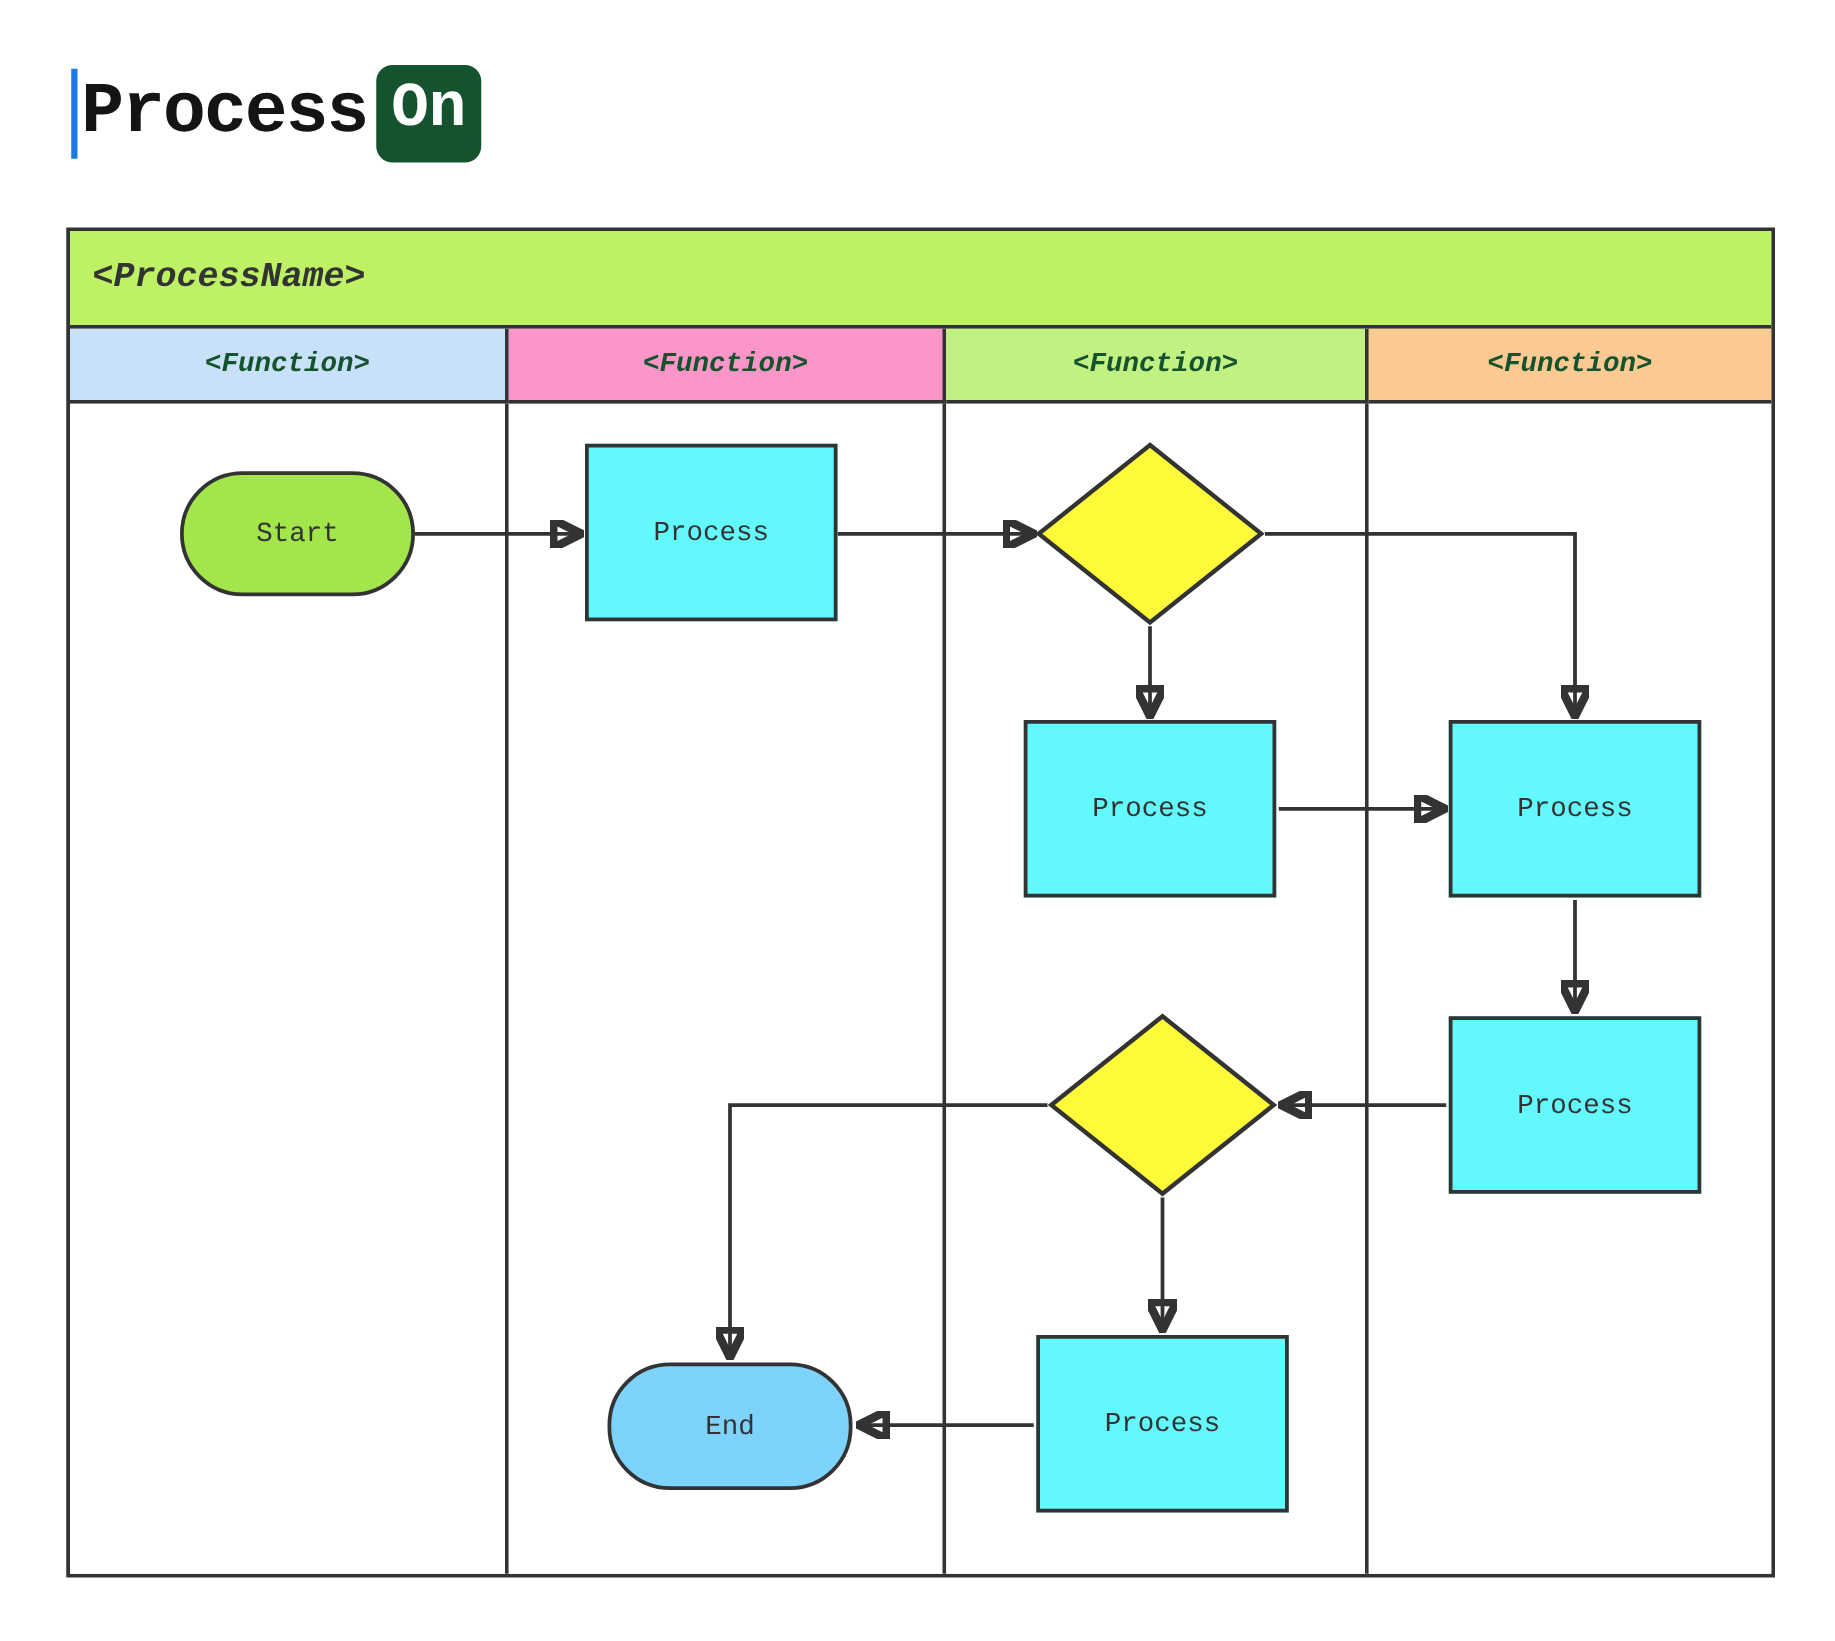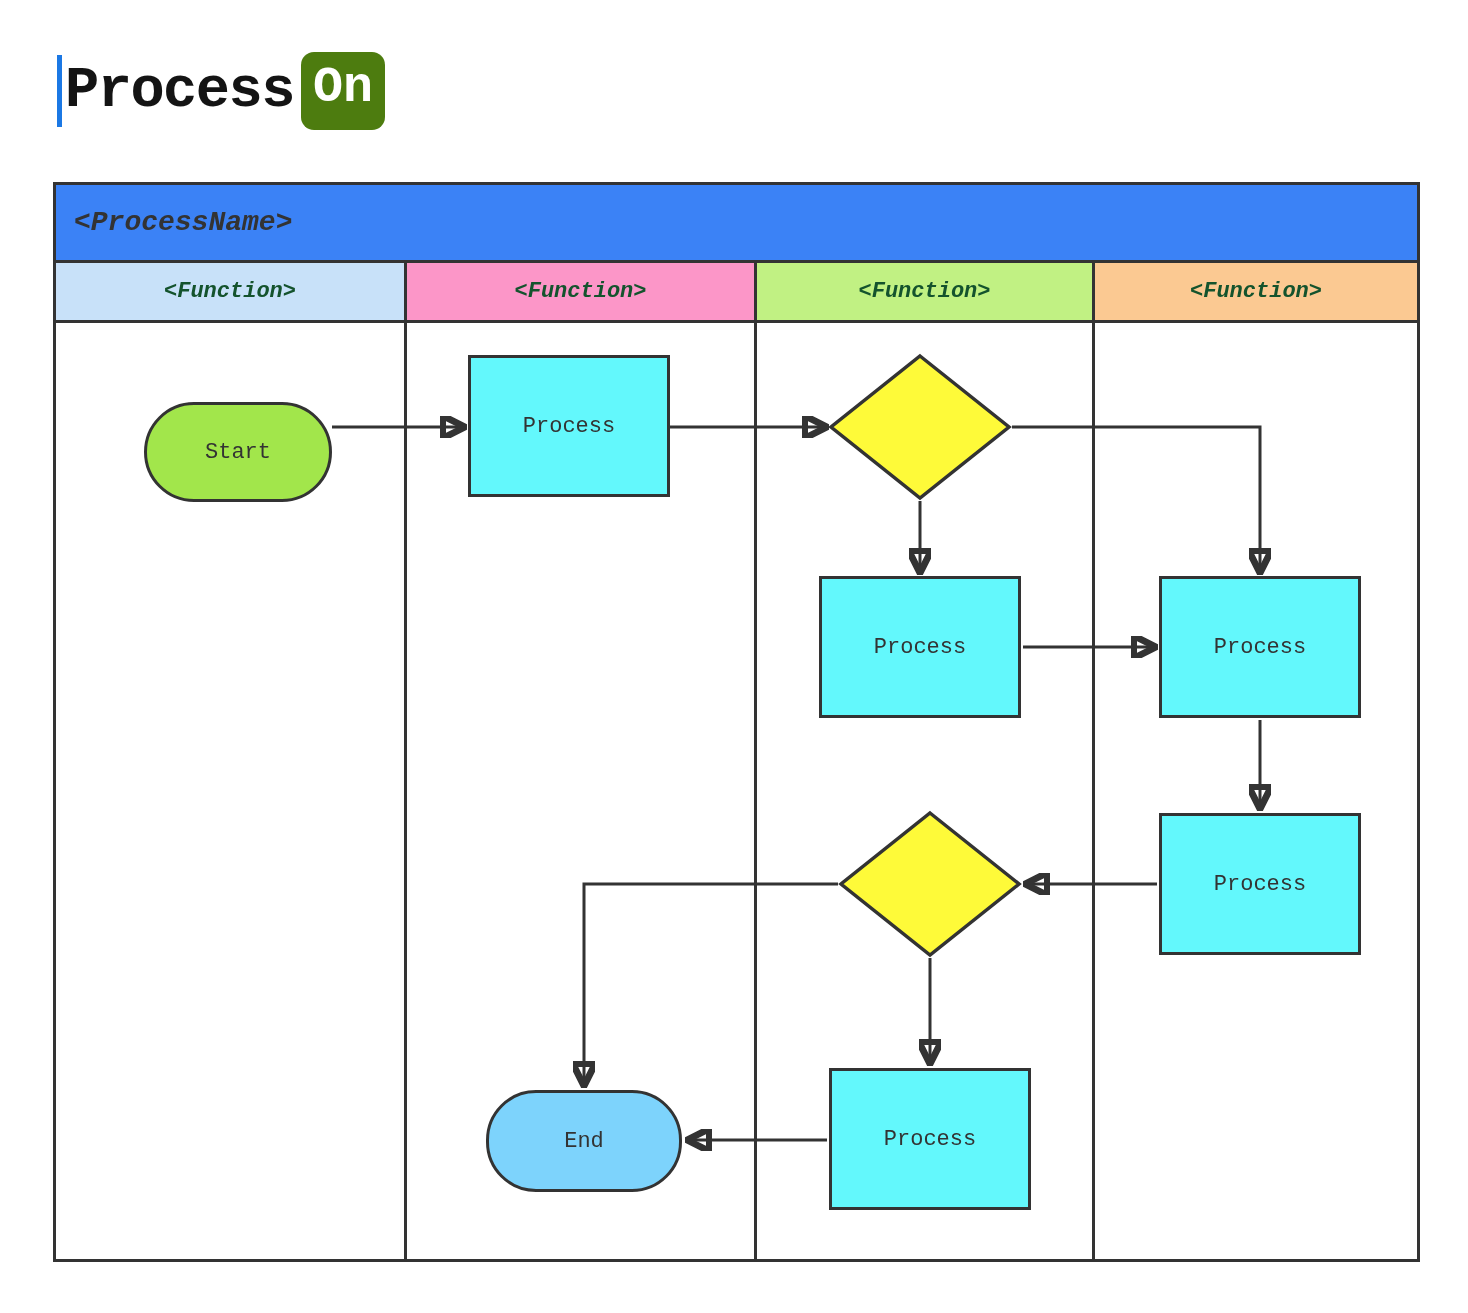--- a/index.html
+++ b/index.html
@@ -51,25 +51,25 @@
   .node-diamond{position:absolute;z-index:2;}
 </style>
 </head>
 <body>
 
 <div class="page">
 
   <div class="logo">
     <span class="logo-cursor"></span>
     <span class="logo-text">Process</span>
-    <span class="logo-badge" style="background: #4d7c0f;">On</span>
+    <span class="logo-badge" style="background: #14532d;">On</span>
   </div>
 
   <div class="pool">
-    <div class="pool-title" style="background: #3b82f6;">&lt;ProcessName&gt;</div>
+    <div class="pool-title" style="background: #bef264;">&lt;ProcessName&gt;</div>
 
     <div class="lane-header" style="background: rgb(200, 225, 249);">&lt;Function&gt;</div>
     <div class="lane-header" style="background: rgb(252, 150, 200);">&lt;Function&gt;</div>
     <div class="lane-header" style="background: rgb(193, 241, 131);">&lt;Function&gt;</div>
     <div class="lane-header last" style="background: rgb(251, 201, 146);">&lt;Function&gt;</div>
 
     <div class="lane-body"></div>
     <div class="lane-body"></div>
     <div class="lane-body"></div>
     <div class="lane-body last"></div>
@@ -86,21 +86,21 @@
     <path d="M 920 501 L 920 572" marker-end="url(#ah)"></path>
     <path d="M 1012 427 L 1260 427 L 1260 572" marker-end="url(#ah)"></path>
     <path d="M 1023 647 L 1155 647" marker-end="url(#ah)"></path>
     <path d="M 1260 720 L 1260 808" marker-end="url(#ah)"></path>
     <path d="M 1157 884 L 1026 884" marker-end="url(#ah)"></path>
     <path d="M 838 884 L 584 884 L 584 1085" marker-end="url(#ah)"></path>
     <path d="M 930 958 L 930 1063" marker-end="url(#ah)"></path>
     <path d="M 827 1140 L 688 1140" marker-end="url(#ah)"></path>
   </svg>
 
-  <div class="node terminator" style="left: 144px; top: 377px; width: 188px; height: 100px; background: rgb(162, 230, 75); margin-top: 25px;">Start</div>
+  <div class="node terminator" style="left: 144px; top: 377px; width: 188px; height: 100px; background: rgb(162, 230, 75);">Start</div>
 
   <div class="node" style="left: 468px; top: 355px; width: 202px; height: 142px; background: rgb(99, 248, 252);">Process</div>
 
   <svg class="node-diamond" style="left:828px;top:353px;" width="184" height="148" viewBox="0 0 184 148">
     <polygon points="92,3 181,74 92,145 3,74" stroke="#333" stroke-width="3.5" fill="#FEFA39"></polygon>
   </svg>
 
   <div class="node" style="left: 819px; top: 576px; width: 202px; height: 142px; background: rgb(99, 248, 252);">Process</div>
 
   <div class="node" style="left: 1159px; top: 576px; width: 202px; height: 142px; background: rgb(99, 248, 252);">Process</div>

